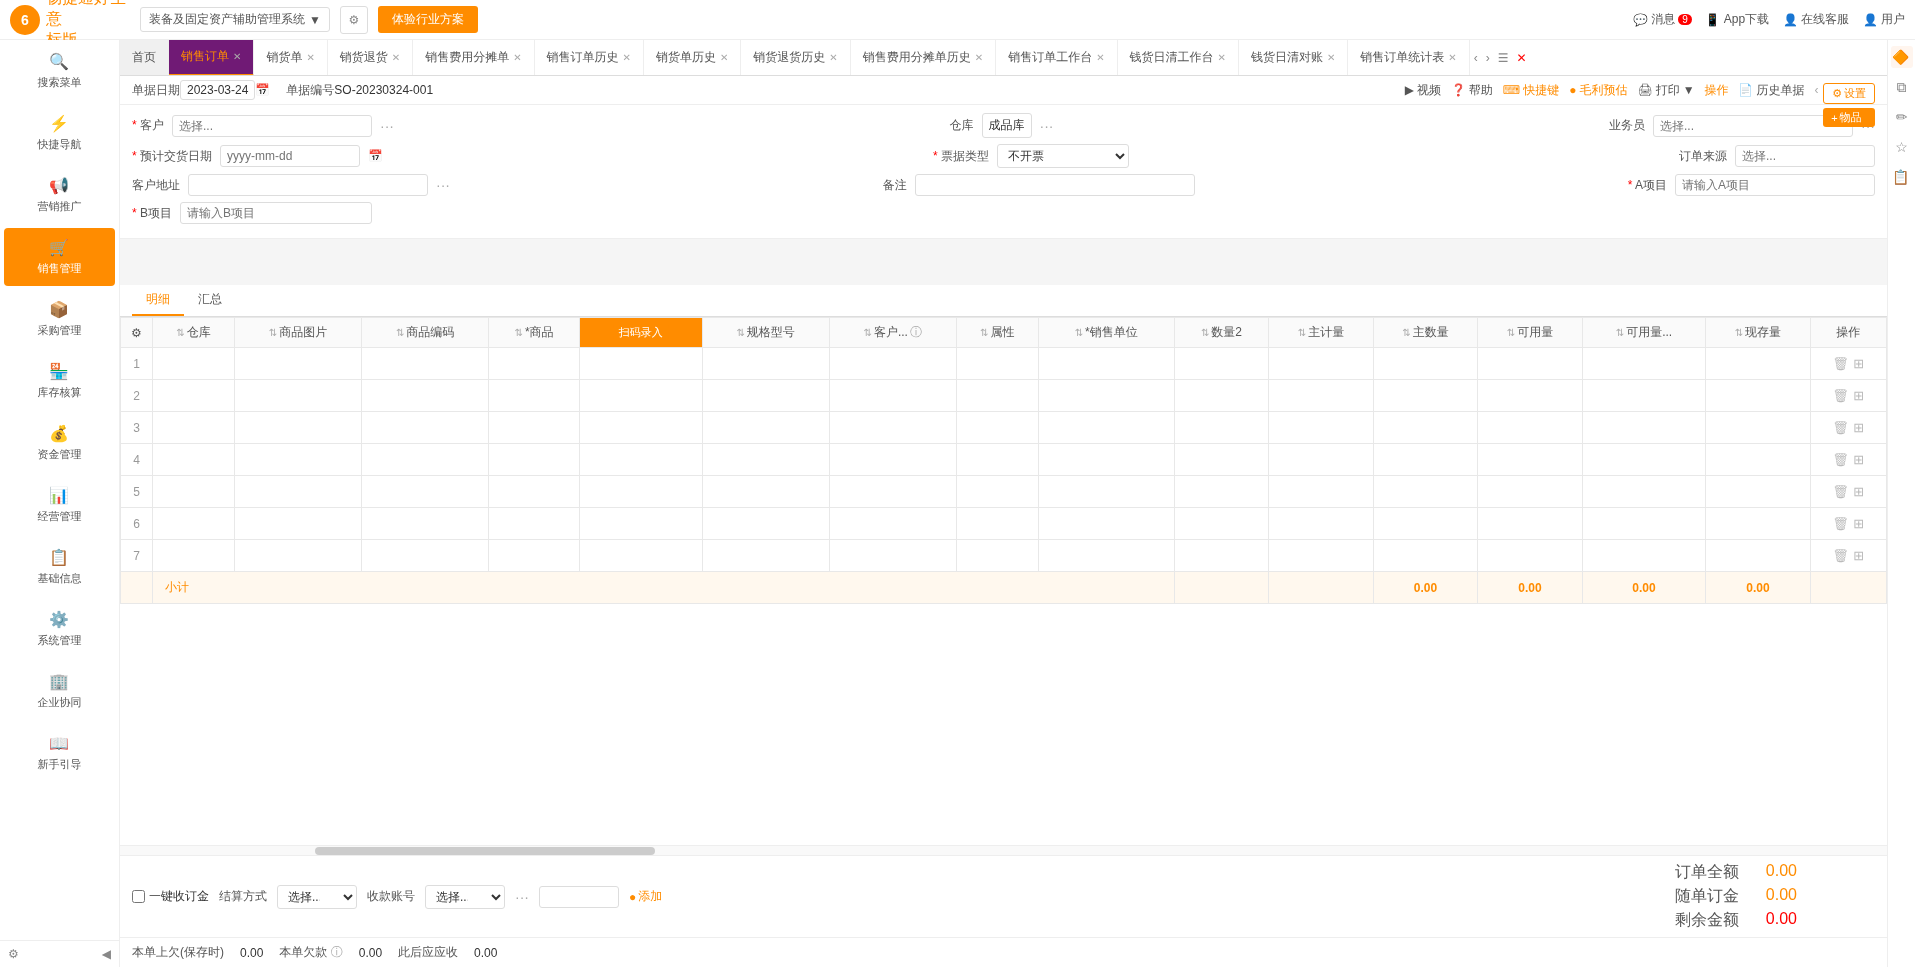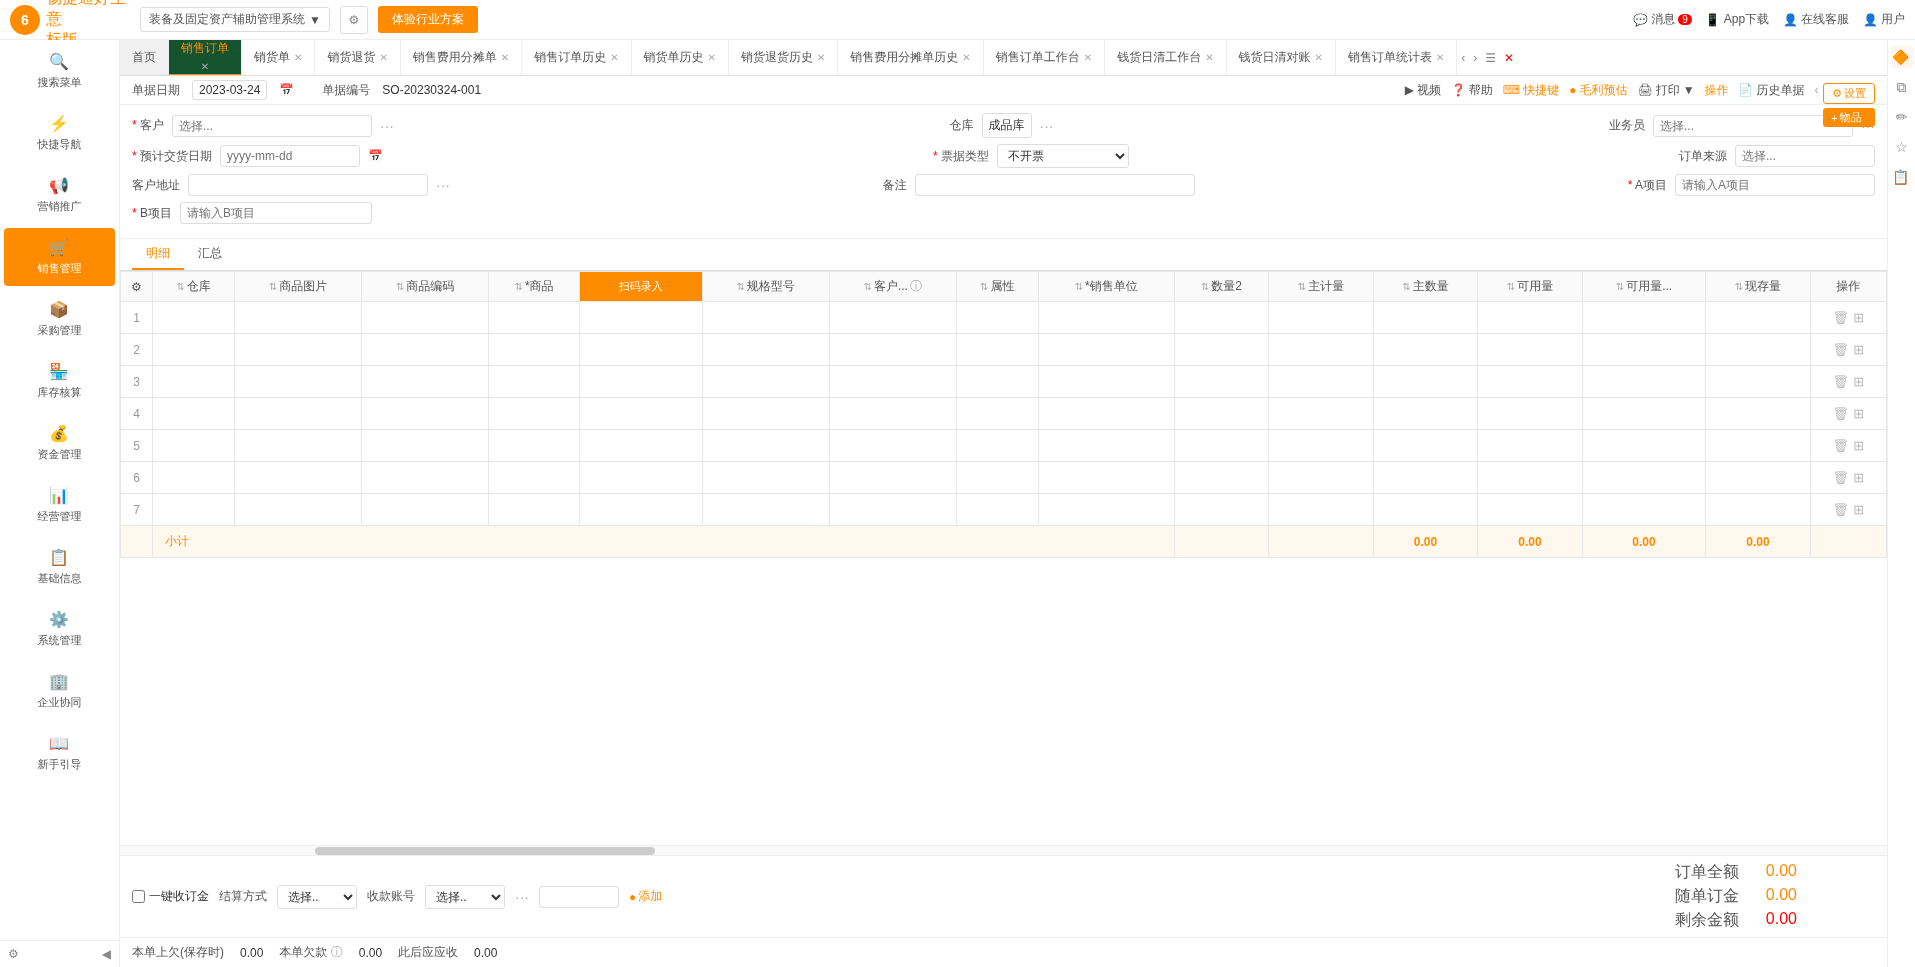--- a/index.html
+++ b/index.html
@@ -25,36 +25,36 @@
     .sidebar-item.active { background: #ff8c00; color: #fff; }
     .sidebar-icon { font-size: 16px; }
     .sidebar-bottom { margin-top: auto; border-top: 1px solid #eee; }
     
     
     .content { flex: 1; display: flex; flex-direction: column; overflow: hidden; }
     
     
     .tab-bar { background: #fff; border-bottom: 1px solid #ddd; display: flex; align-items: center; overflow: hidden; height: 36px; }
     .tab { display: flex; align-items: center; padding: 0 12px; height: 36px; cursor: pointer; font-size: 12px; color: #555; border-right: 1px solid #eee; white-space: nowrap; gap: 4px; flex-shrink: 0; }
-    .tab.active { background: #14532d; color: #ff8c00; border-bottom: 2px solid #ff8c00; flex-direction: column; }
+    .tab.active { background: #701a75; color: #ff8c00; border-bottom: 2px solid #ff8c00; }
     .tab:first-child { background: #f0f0f0; }
     .tab-close { color: #aaa; font-size: 10px; }
     .tab-nav { display: flex; align-items: center; padding: 0 4px; cursor: pointer; color: #888; }
     .toolbar-btn { display: flex; align-items: center; gap: 3px; cursor: pointer; color: #555; }
     .toolbar-btn.orange { color: #ff8c00; }
     .form-row { display: flex; align-items: center; gap: 8px; margin-bottom: 6px; flex-wrap: nowrap; }
     .form-label { color: #555; white-space: nowrap; font-size: 12px; }
     .form-label.required::before { content: '* '; color: #f00; }
     .form-input { border: 1px solid #ddd; border-radius: 3px; padding: 3px 6px; font-size: 12px; color: #999; background: #fff; cursor: pointer; min-width: 80px; }
     .form-input-wide { min-width: 160px; }
     .form-select { border: 1px solid #ddd; border-radius: 3px; padding: 3px 20px 3px 6px; font-size: 12px; color: #333; background: #fff; cursor: pointer; }
     .more-btn { color: #aaa; cursor: pointer; font-size: 14px; }
     
     
-    .detail-tabs { display: flex; gap: 0; border-bottom: 1px solid #ddd; padding: 0 12px; background: #fff; }
+    .detail-tabs { display: flex; gap: 0; border-bottom: 1px solid #ddd; padding: 0 12px; background: #fff; margin-top: 46px; }
     .detail-tab { padding: 6px 14px; cursor: pointer; font-size: 12px; color: #555; border-bottom: 2px solid transparent; }
     .detail-tab.active { color: #ff8c00; border-bottom: 2px solid #ff8c00; }
     
     
     .table-wrapper { flex: 1; overflow: auto; background: #fff; }
     .data-table { width: 100%; border-collapse: collapse; font-size: 12px; }
     .data-table th { background: #fafafa; border: 1px solid #e8e8e8; padding: 6px 4px; text-align: center; white-space: nowrap; color: #555; font-weight: normal; position: sticky; top: 0; z-index: 1; }
     .data-table td { border: 1px solid #e8e8e8; padding: 4px; text-align: center; height: 32px; }
     .row-num { color: #999; }
     .col-sort { color: #aaa; font-size: 10px; }
@@ -79,21 +79,21 @@
     
     .payment-row { padding: 6px 12px; background: #fff; display: flex; align-items: center; gap: 10px; border-top: 1px solid #eee; font-size: 12px; }
     .payment-row .add-btn { color: #ff8c00; cursor: pointer; display: flex; align-items: center; gap: 2px; }
     
     
     .right-panel { width: 28px; background: #fff; border-left: 1px solid #eee; display: flex; flex-direction: column; align-items: center; padding: 6px 0; gap: 8px; }
     .right-icon { width: 22px; height: 22px; display: flex; align-items: center; justify-content: center; cursor: pointer; color: #888; font-size: 14px; }
     .right-icon.orange { color: #ff8c00; background: #fff5ee; border-radius: 3px; }
     
     .header-area { display: flex; align-items: center; border-bottom: 1px solid #eee; padding: 4px 12px; background: #fff; }
-    .header-left { display: flex; align-items: center; gap: 12px; font-size: 12px; }
+    .header-left { display: flex; align-items: center; font-size: 12px; }
     .header-right { margin-left: auto; display: flex; align-items: center; gap: 10px; font-size: 12px; color: #555; }
     
     .th-with-icon { display: flex; align-items: center; justify-content: center; gap: 2px; }
     
     .action-icons { display: flex; gap: 4px; justify-content: center; }
     .action-icon { color: #bbb; cursor: pointer; font-size: 13px; }
     
     .checkbox-label { display: flex; align-items: center; gap: 4px; cursor: pointer; }
     
     .tag-orange { background: #ff8c00; color: #fff; padding: 1px 6px; border-radius: 3px; font-size: 11px; cursor: pointer; }

